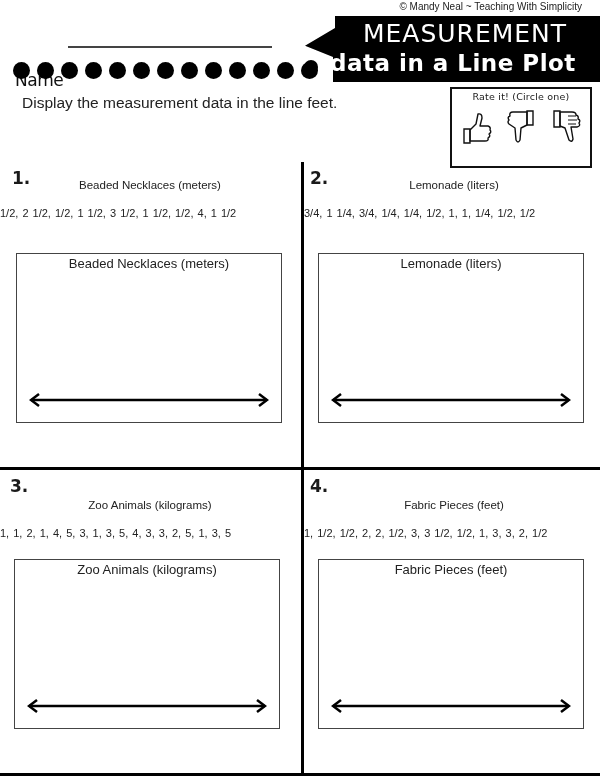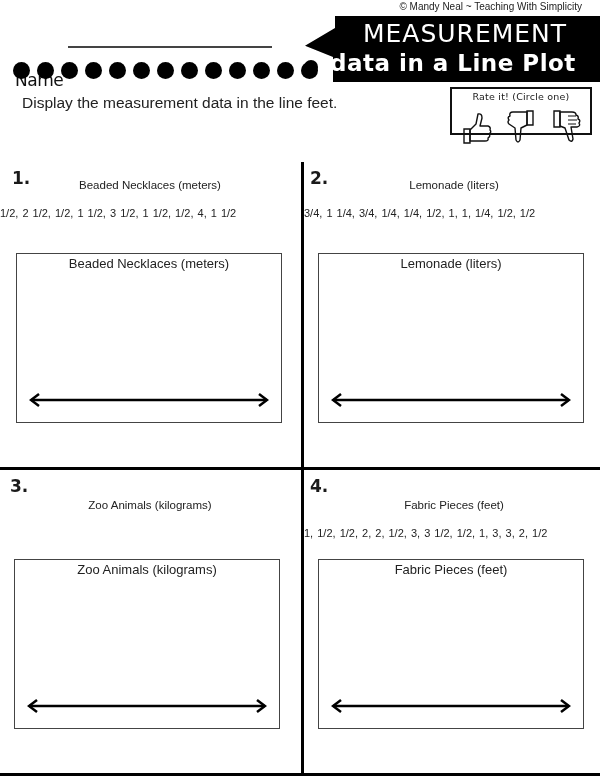--- a/index.html
+++ b/index.html
@@ -14,21 +14,21 @@
   .copyright { position: absolute; right: 18px; top: 1px; font-size: 10px; color: #222; }
 
   .banner { position: absolute; left: 305px; top: 16px; width: 295px; height: 66px; background: #000;
             clip-path: polygon(30px 0, 100% 0, 100% 100%, 28px 100%, 28px 62%, 0 45%, 30px 18%); }
   .banner-dot { position: absolute; left: 304px; top: 60px; width: 14px; height: 14px; border-radius: 50%; background: #000; }
   .banner-title { position: absolute; left: 350px; top: 20px; width: 230px; text-align: center; color: #fff; font-family: "DejaVu Sans", sans-serif; font-size: 25px; font-weight: normal; letter-spacing: 1px; line-height: 28px; }
   .banner-sub { position: absolute; left: 330px; top: 49px; width: 265px; color: #fff; font-family: "DejaVu Sans", sans-serif; font-weight: bold; font-size: 23px; line-height: 28px; letter-spacing: 0.5px; }
 
   .instructions { position: absolute; left: 22px; top: 94px; font-size: 15.5px; color: #222; }
 
-  .rate-box { position: absolute; left: 450px; top: 87px; width: 142px; height: 48px; border: 2.5px solid #111; box-sizing: border-box; }
+  .rate-box { position: absolute; left: 450px; top: 87px; width: 142px; height: 81px; border: 2.5px solid #111; box-sizing: border-box; }
   .rate-label { position: absolute; left: 0; width: 100%; top: 2px; text-align: center; font-family: "DejaVu Sans", sans-serif; font-size: 9.5px; letter-spacing: 0.2px; }
   .rate-icons { position: absolute; left: 6px; right: 6px; top: 18px; display: flex; justify-content: space-between; }
   .rate-icon { width: 36px; height: 40px; }
 
   .vdivider { position: absolute; left: 301px; top: 162px; width: 3px; height: 614px; background: #000; }
   .hdivider { position: absolute; left: 0; top: 467px; width: 600px; height: 3px; background: #000; }
   .bottom-line { position: absolute; left: 0; top: 773px; width: 600px; height: 3px; background: #000; }
 
   .quad { position: absolute; width: 300px; height: 300px; }
   .q-num { position: absolute; top: 6px; font-family: "DejaVu Sans", sans-serif; font-size: 17px; font-weight: bold; }
@@ -116,20 +116,21 @@
       <line x1="2" y1="8" x2="238" y2="8" stroke="#000" stroke-width="2.5"></line>
       <polyline points="10,2 2,8 10,14" fill="none" stroke="#000" stroke-width="2.5"></polyline>
       <polyline points="230,2 238,8 230,14" fill="none" stroke="#000" stroke-width="2.5"></polyline>
     </svg>
   </div>
 </div>
 
 <div class="quad" style="left:0; top:470px;">
   <div class="q-num" style="left:10px;">3.</div>
   <div class="q-title" style="top:29px;">Zoo Animals (kilograms)</div>
+  <div class="q-data" style="top:57px;">1, 1, 2, 1, 4, 5, 3, 1, 3, 5, 4, 3, 3, 2, 5, 1, 3, 5</div>
   <div class="plot-box" style="left:14px; top:89px;">
     <div class="plot-title">Zoo Animals (kilograms)</div>
     <svg class="plot-axis" viewBox="0 0 240 16">
       <line x1="2" y1="8" x2="238" y2="8" stroke="#000" stroke-width="2.5"></line>
       <polyline points="10,2 2,8 10,14" fill="none" stroke="#000" stroke-width="2.5"></polyline>
       <polyline points="230,2 238,8 230,14" fill="none" stroke="#000" stroke-width="2.5"></polyline>
     </svg>
   </div>
 </div>
 

